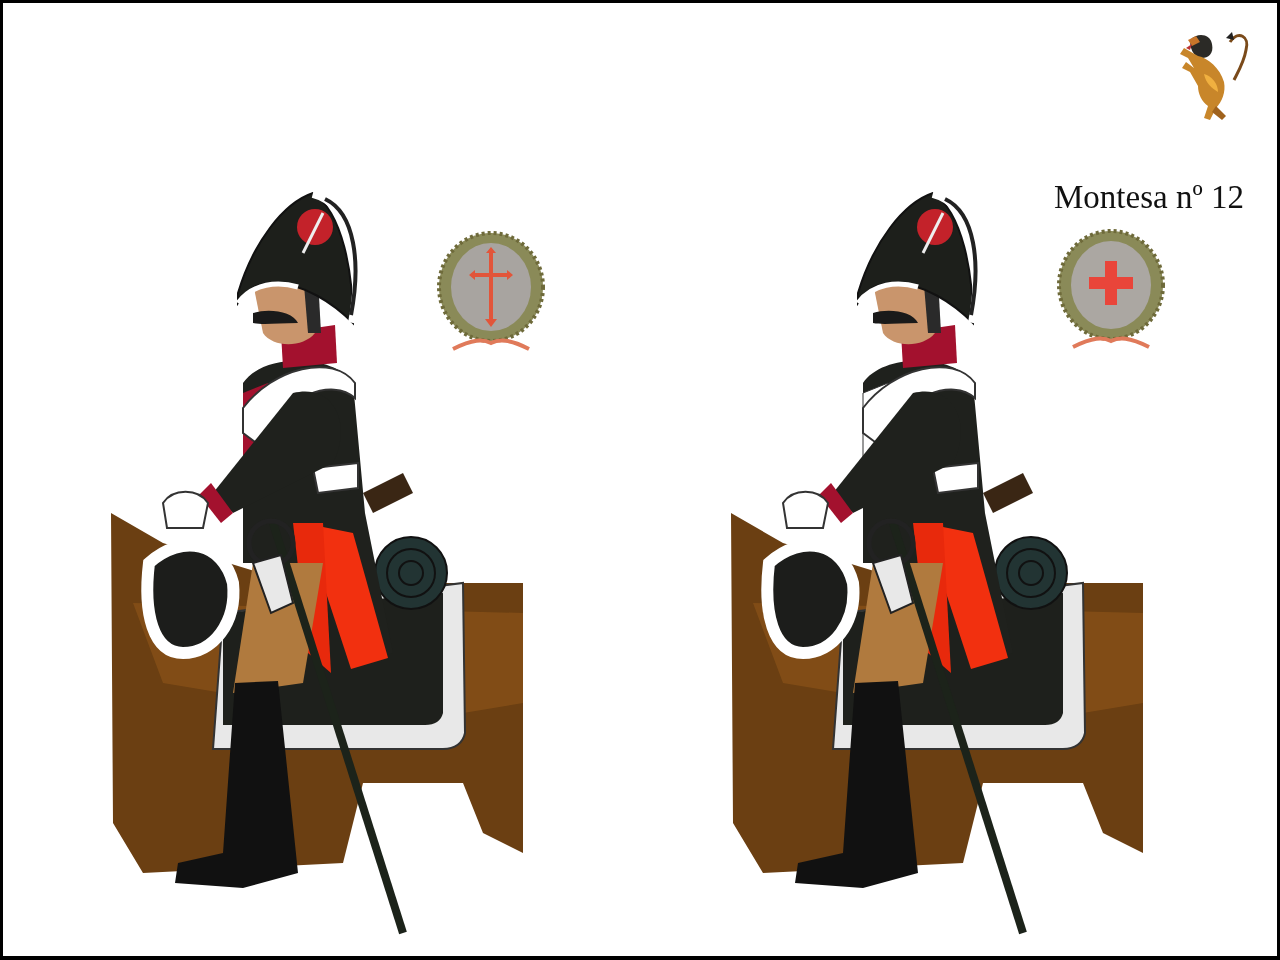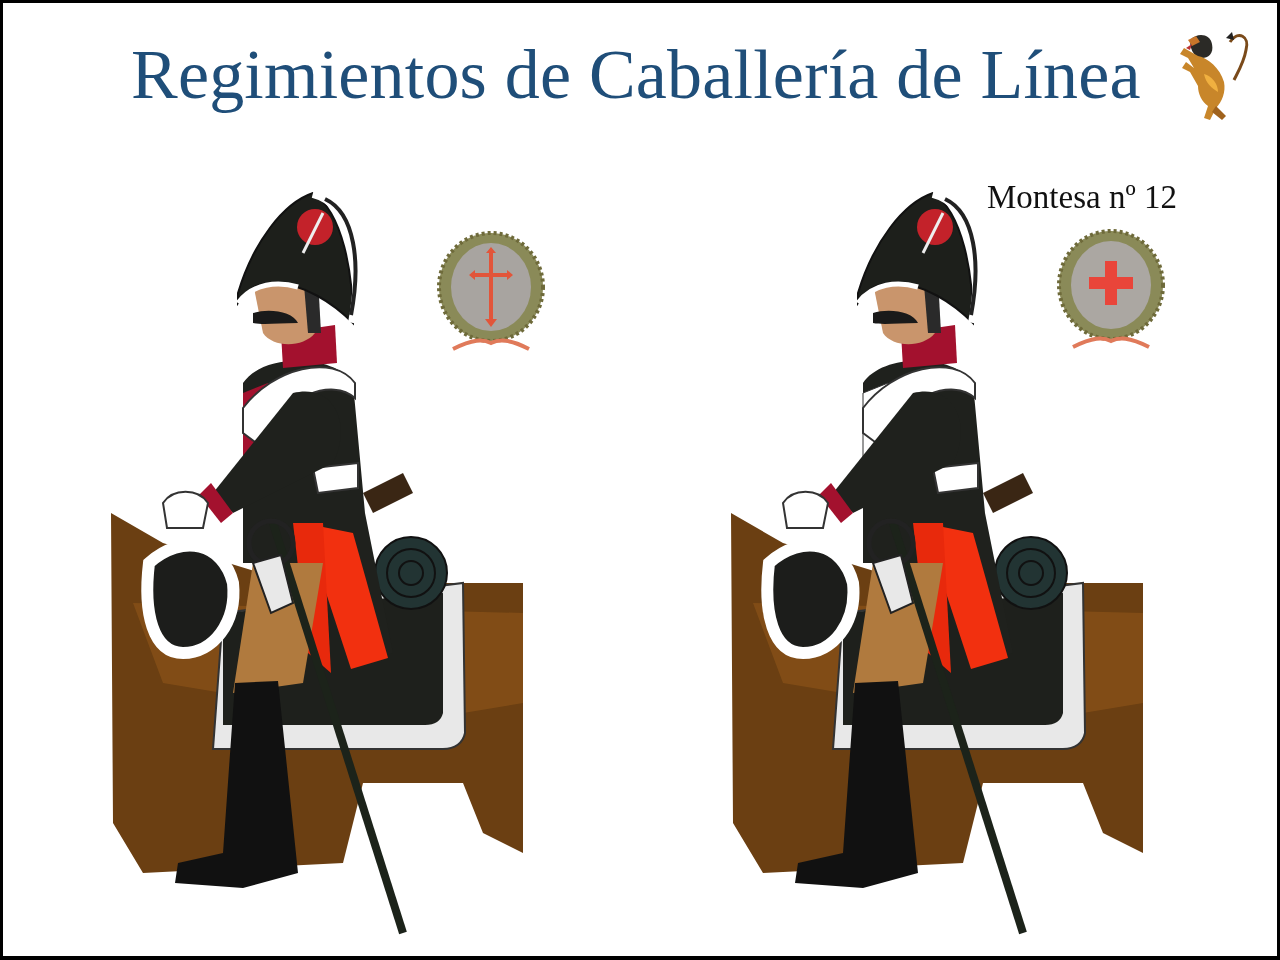--- a/index.html
+++ b/index.html
@@ -6,35 +6,34 @@
   body { width:1280px; height:960px; background:#ffffff; position:relative; overflow:hidden; }
   .slide { position:absolute; left:0; top:0; width:1280px; height:960px; box-sizing:border-box;
            border-top:3px solid #000; border-left:3px solid #000; border-right:3px solid #000; border-bottom:4px solid #000; background:#fff; }
   .title { position:absolute; left:128px; top:30px; width:1030px; height:90px;
            font-family:"Liberation Serif","DejaVu Serif",serif; font-size:70px; line-height:84px;
            color:#1f4e79; white-space:nowrap; letter-spacing:0.2px; }
   .lion { position:absolute; left:1165px; top:25px; width:86px; height:96px; }
   .label { position:absolute; font-family:"Liberation Serif","DejaVu Serif",serif; font-size:33px;
            color:#111; white-space:nowrap; line-height:40px; }
   .label-left { left:381px; top:174px; }
-  .label-right { left:984px; top:174px; }
+  .label-right { left:1051px; top:174px; }
   .emblem { position:absolute; width:116px; height:126px; }
   .emblem-left { left:430px; top:228px; }
   .emblem-right { left:1050px; top:226px; }
   .figure { position:absolute; width:440px; height:760px; }
   .figure-left { left:100px; top:180px; }
   .figure-right { left:720px; top:180px; }
   svg { display:block; }
 </style>
 </head>
 <body>
 
 <div class="slide">
 
-  <div class="title">Regimientos de Caballería de Línea</div>
 
   <div class="lion">
     <svg width="86" height="96" viewBox="0 0 86 96">
       <path d="M62 14 C70 2 82 8 78 22 C76 34 70 44 66 52" fill="none" stroke="#7a4a1a" stroke-width="3"></path>
       <path d="M58 10 l6 -6 l2 8 z" fill="#222"></path>
       <path d="M22 12 C30 4 42 6 44 16 C46 26 40 30 34 30 C28 30 22 24 22 12 Z" fill="#2b2a26"></path>
       <path d="M20 12 l8 -4 l4 6 l-8 4 z" fill="#c8762a"></path>
       <path d="M24 16 l-6 4 l4 2 z" fill="#b33"></path>
       <path d="M30 28 C40 30 52 40 56 54 C58 64 54 74 48 80 L42 92 L36 90 L40 78 C34 74 30 66 30 58 L22 44 L14 40 L18 34 L26 40 L20 30 L12 26 L16 20 Z" fill="#c8862a"></path>
       <path d="M36 46 C44 48 50 56 50 64 C44 60 38 56 36 46 Z" fill="#f0b040"></path>

